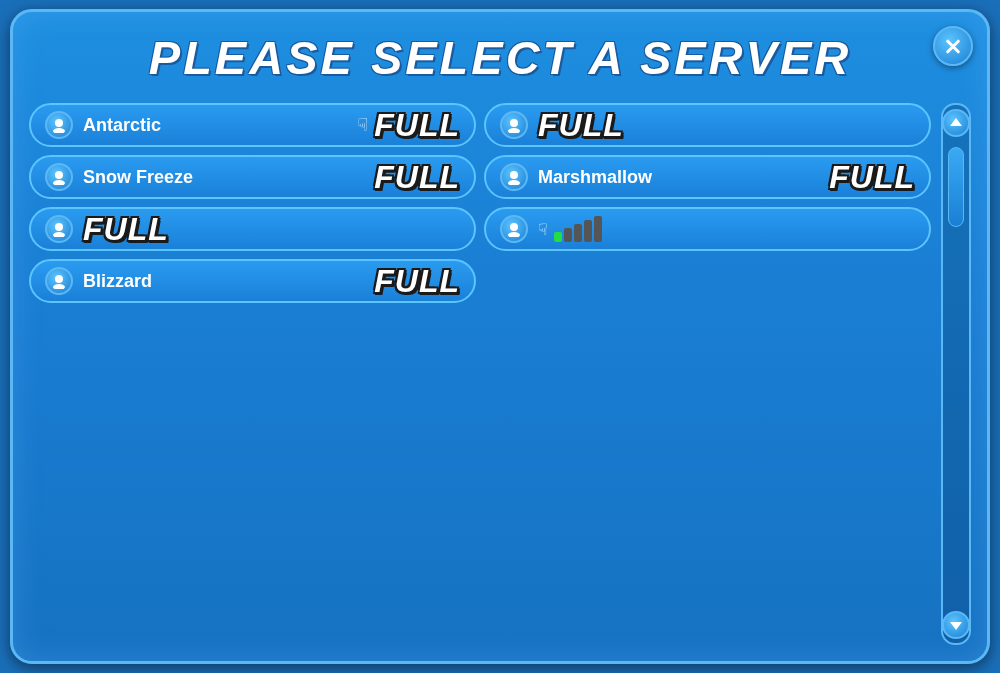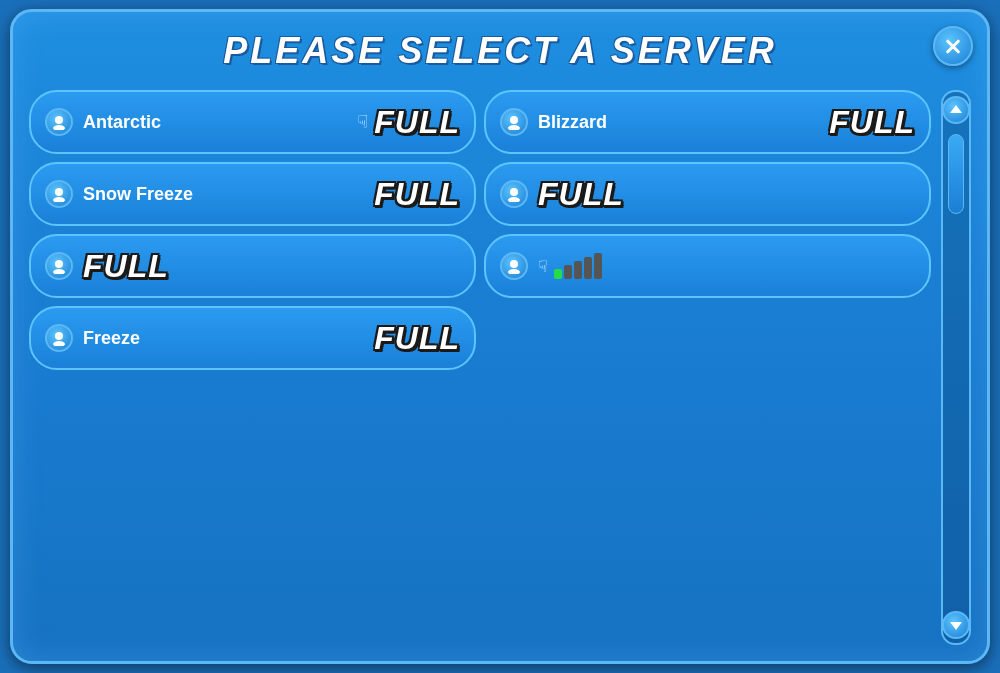--- a/index.html
+++ b/index.html
@@ -29,21 +29,21 @@
 
     .dialog-header {
       display: flex;
       align-items: center;
       justify-content: center;
       padding: 18px 60px 10px;
       position: relative;
     }
 
     .dialog-title {
-      font-size: 36px;
+      font-size: 47px;
       font-weight: 900;
       color: white;
       text-shadow: 2px 2px 0 #1a5a9e, -1px -1px 0 #1a5a9e, 1px -1px 0 #1a5a9e, -1px 1px 0 #1a5a9e;
       letter-spacing: 3px;
       font-style: italic;
       font-family: 'Arial Black', Arial, sans-serif;
       text-transform: uppercase;
     }
 
     .close-btn {
@@ -84,21 +84,21 @@
     .servers-area {
       flex: 1;
       display: grid;
       grid-template-columns: 1fr 1fr;
       grid-template-rows: auto auto auto auto;
       gap: 8px;
       align-content: start;
     }
 
     .server-row {
-      height: 64px;
+      height: 44px;
       background: linear-gradient(180deg, #2a9bf0 0%, #1a80d8 100%);
       border-radius: 28px;
       border: 2px solid #5cc4ff;
       display: flex;
       align-items: center;
       padding: 0 14px;
       cursor: pointer;
       position: relative;
       overflow: visible;
     }
@@ -237,21 +237,20 @@
         <span class="full-badge">FULL</span>
       </div>
 
       <div class="server-row">
         <div class="server-icon">
           <svg viewBox="0 0 16 16" fill="white">
               <circle cx="8" cy="6" r="4"></circle>
               <ellipse cx="8" cy="14" rx="6" ry="3"></ellipse>
             </svg>
         </div>
-        <span class="server-name">Blizzard</span>
         <span class="full-badge">FULL</span>
       </div>
 
       <div class="server-row">
         <div class="server-icon">
           <svg viewBox="0 0 16 16" fill="white">
               <circle cx="8" cy="6" r="4"></circle>
               <ellipse cx="8" cy="14" rx="6" ry="3"></ellipse>
             </svg>
         </div>
@@ -259,20 +258,21 @@
         <span class="full-badge">FULL</span>
       </div>
 
       <div class="server-row">
         <div class="server-icon">
           <svg viewBox="0 0 16 16" fill="white">
               <circle cx="8" cy="6" r="4"></circle>
               <ellipse cx="8" cy="14" rx="6" ry="3"></ellipse>
             </svg>
         </div>
+        <span class="server-name">Marshmallow</span>
         <span class="full-badge">FULL</span>
       </div>
 
       <div class="server-row">
         <div class="server-icon">
           <svg viewBox="0 0 16 16" fill="white">
               <circle cx="8" cy="6" r="4"></circle>
               <ellipse cx="8" cy="14" rx="6" ry="3"></ellipse>
             </svg>
         </div>
@@ -296,21 +296,21 @@
         </div>
       </div>
 
       <div class="server-row">
         <div class="server-icon">
           <svg viewBox="0 0 16 16" fill="white">
               <circle cx="8" cy="6" r="4"></circle>
               <ellipse cx="8" cy="14" rx="6" ry="3"></ellipse>
             </svg>
         </div>
-        <span class="server-name">Freeze</span>
+        <span class="server-name">Blizzard</span>
         <span class="full-badge">FULL</span>
       </div>
 
     </div>
 
     <div class="scrollbar-track">
       <div class="scroll-btn">
         <svg viewBox="0 0 14 14" fill="white">
             <polygon points="7,2 13,10 1,10"></polygon>
           </svg>

